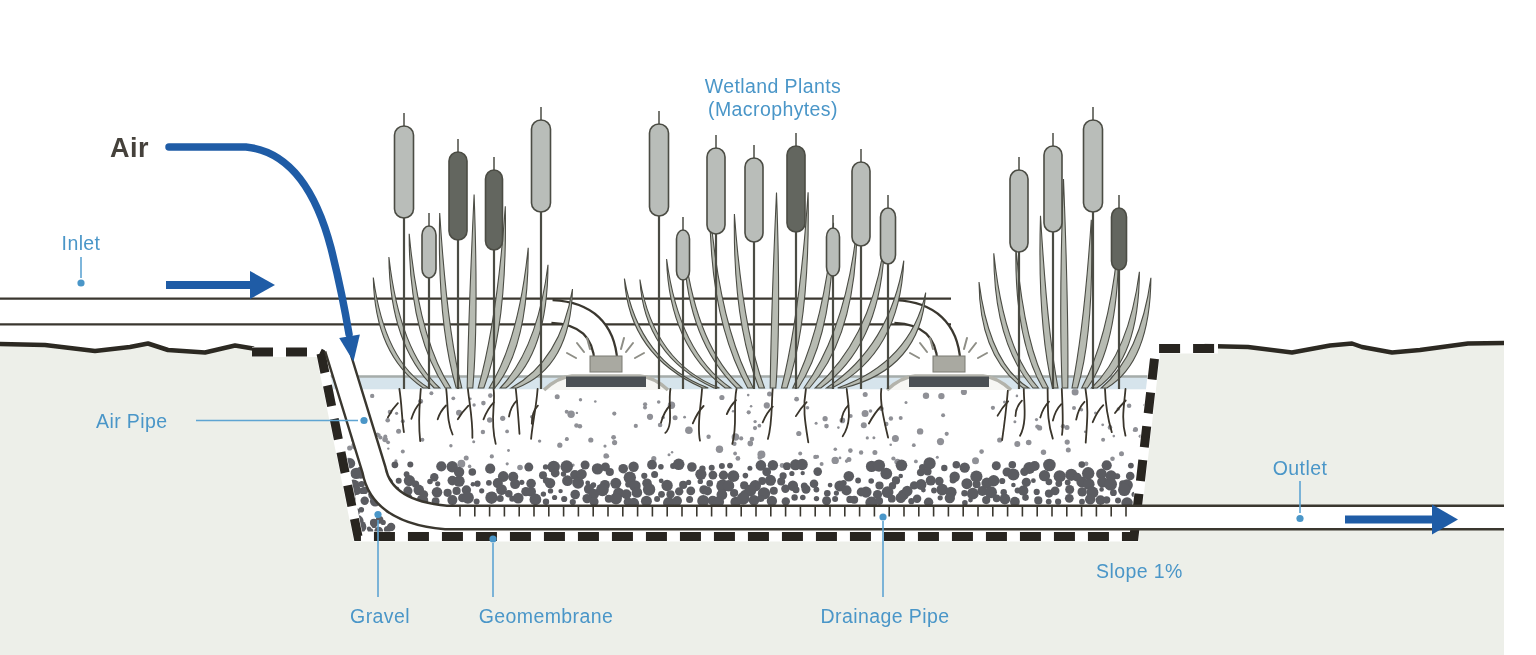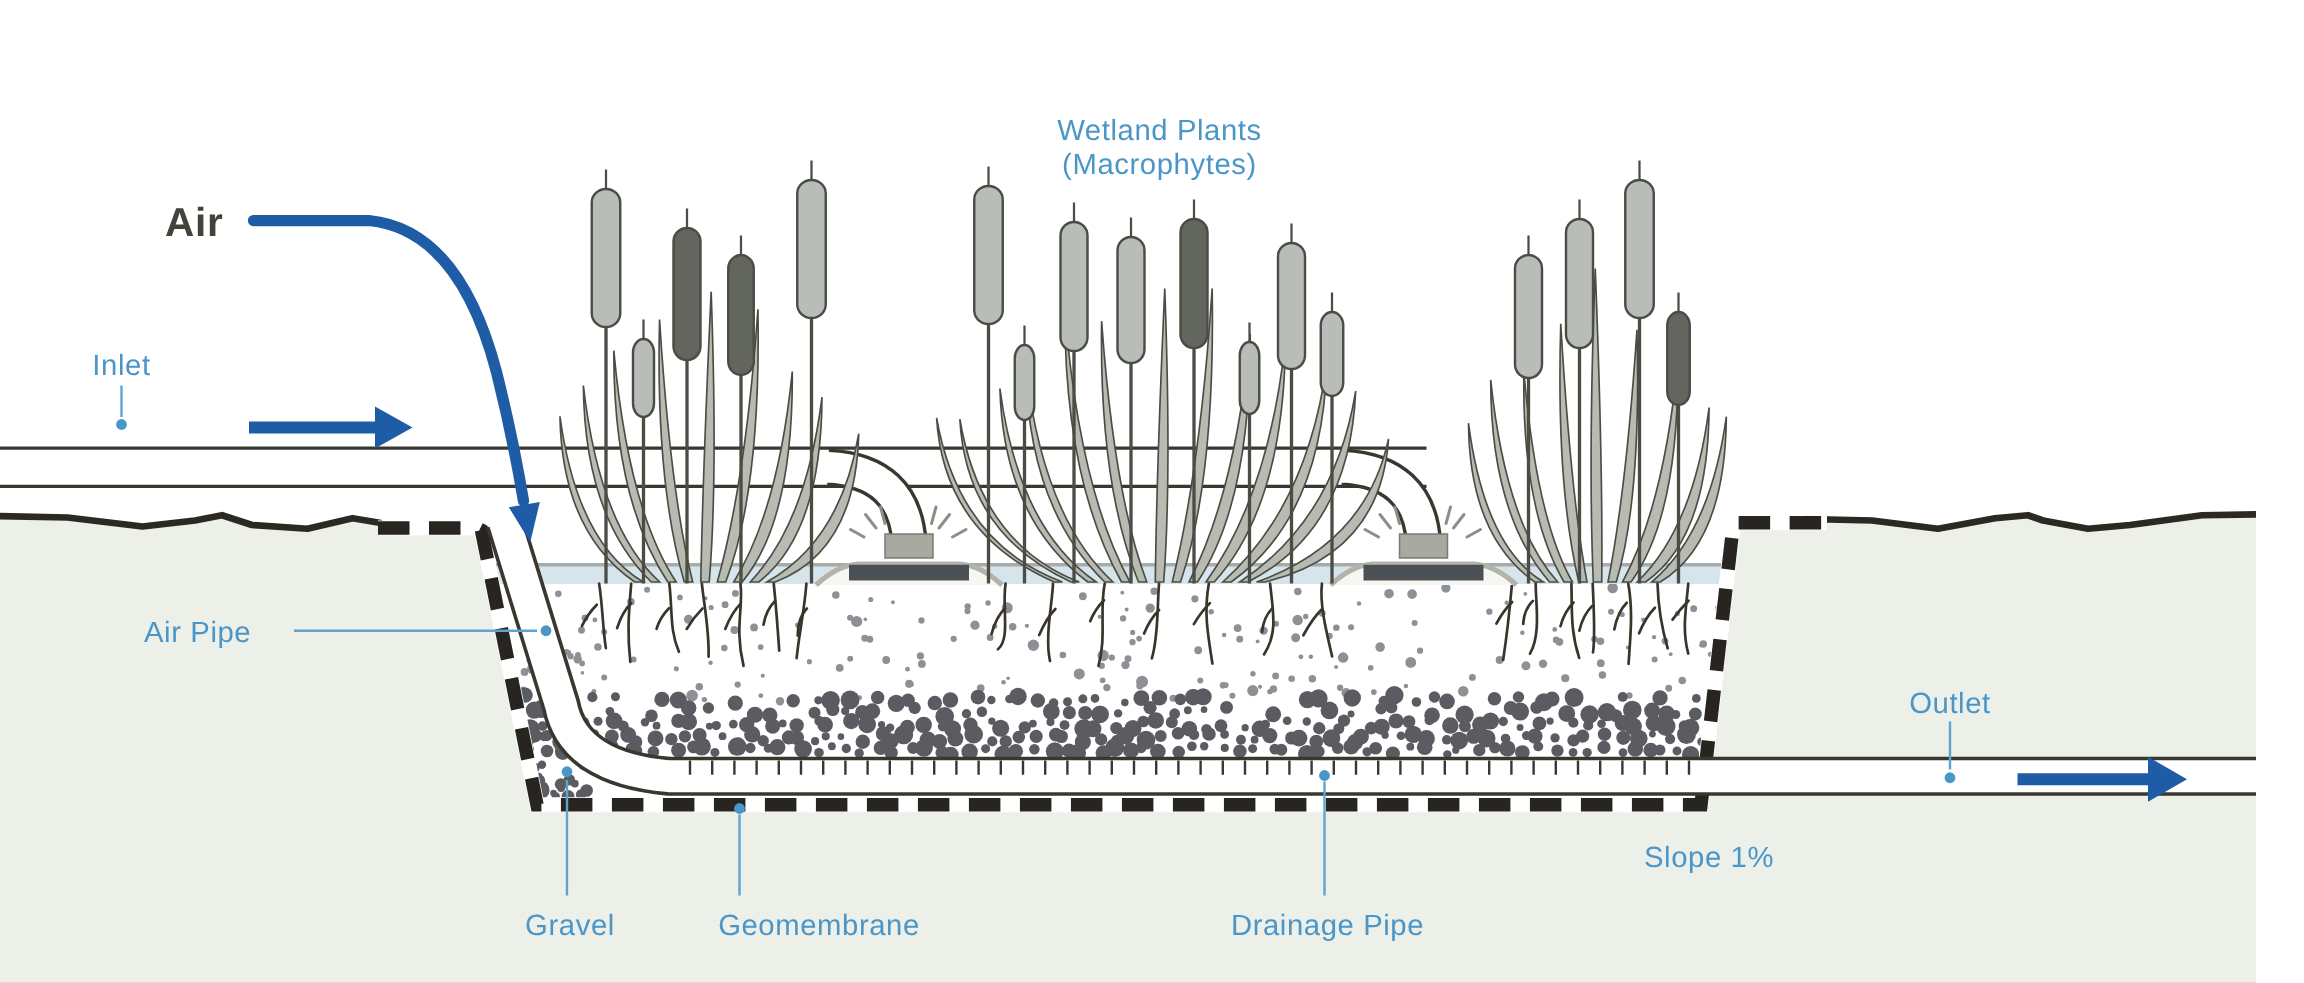--- a/index.html
+++ b/index.html
@@ -1,16 +1,16 @@
 <!DOCTYPE html>
 <html style="--label-blue: #4a96c8; --leader-blue: #5ea4d2; --arrow-blue: #1f5ca6; --air-text: #45413b; --ground: #edefe9; --surface-line: #2c2922; --membrane: #282520; --pipe-outline: #3a372f; --leaf-fill: #b7bbb2; --plant-outline: #4b4c44; --water-line: #a6acaa; --platform: #b3b3ab; --slab: #4b5054; --nozzle: #a9a9a1; --splash: #8e8e86; --root: #3a352b;"><head>
 <meta charset="utf-8">
 <style>
   html,body{margin:0;padding:0;background:#ffffff;}
-  .stage{position:relative;width:1504px;height:655px;background:#b91c1c;overflow:hidden;
+  .stage{position:relative;width:1504px;height:655px;background:#0369a1;overflow:hidden;
          font-family:"Liberation Sans", sans-serif;}
   svg{display:block;}
   text{font-family:"Liberation Sans", sans-serif;}
   .lbl{fill:var(--label-blue);font-size:19.5px;letter-spacing:.4px;}
   .lbl-air{fill:var(--air-text);font-size:27px;font-weight:bold;letter-spacing:.5px;}
   .leader{stroke:var(--leader-blue);stroke-width:1.6;fill:none;}
   .ldot{fill:var(--label-blue);}
   .flow{fill:var(--arrow-blue);}
   .airline{stroke:var(--arrow-blue);stroke-width:7.5;fill:none;stroke-linecap:round;}
   .groundfill{fill:var(--ground);}

